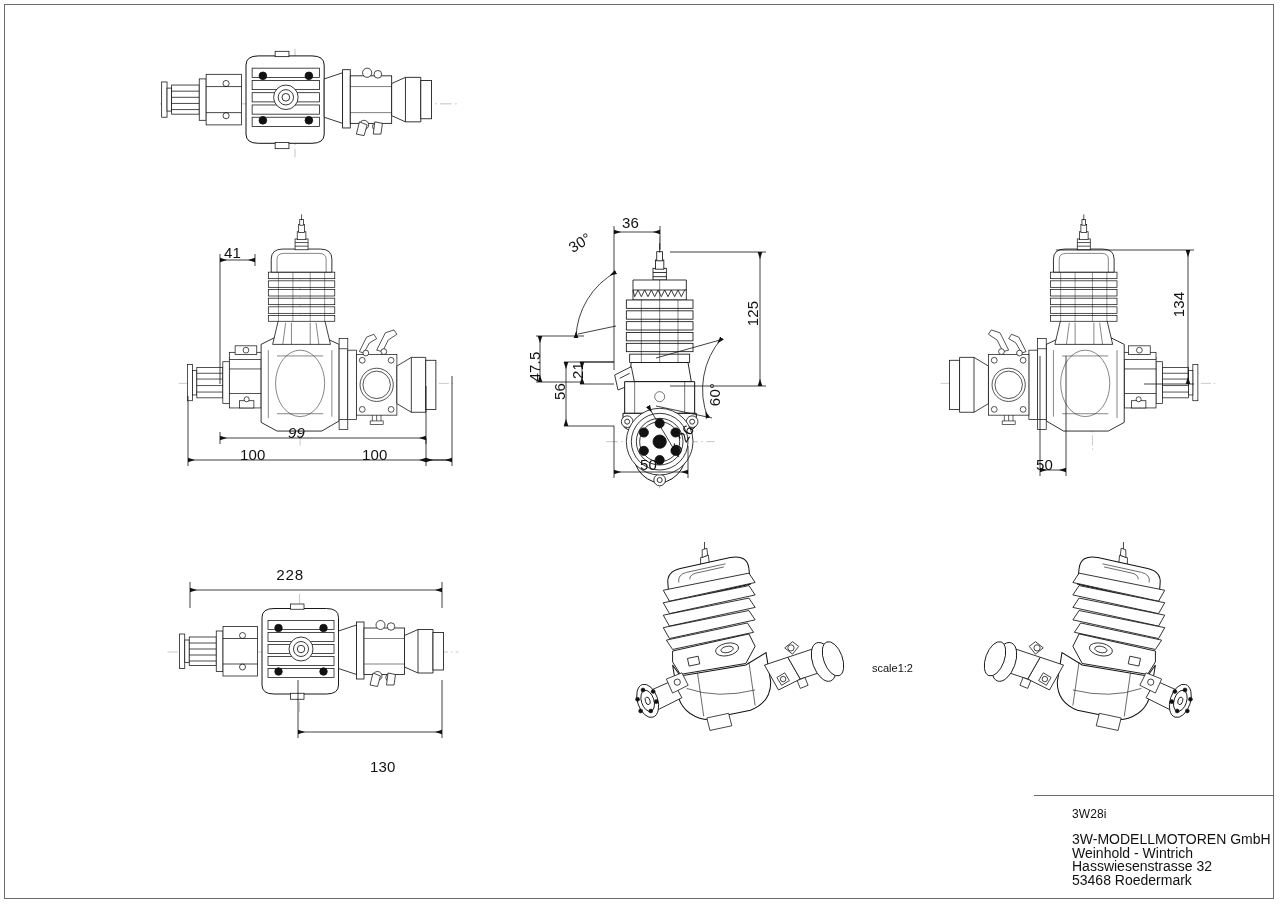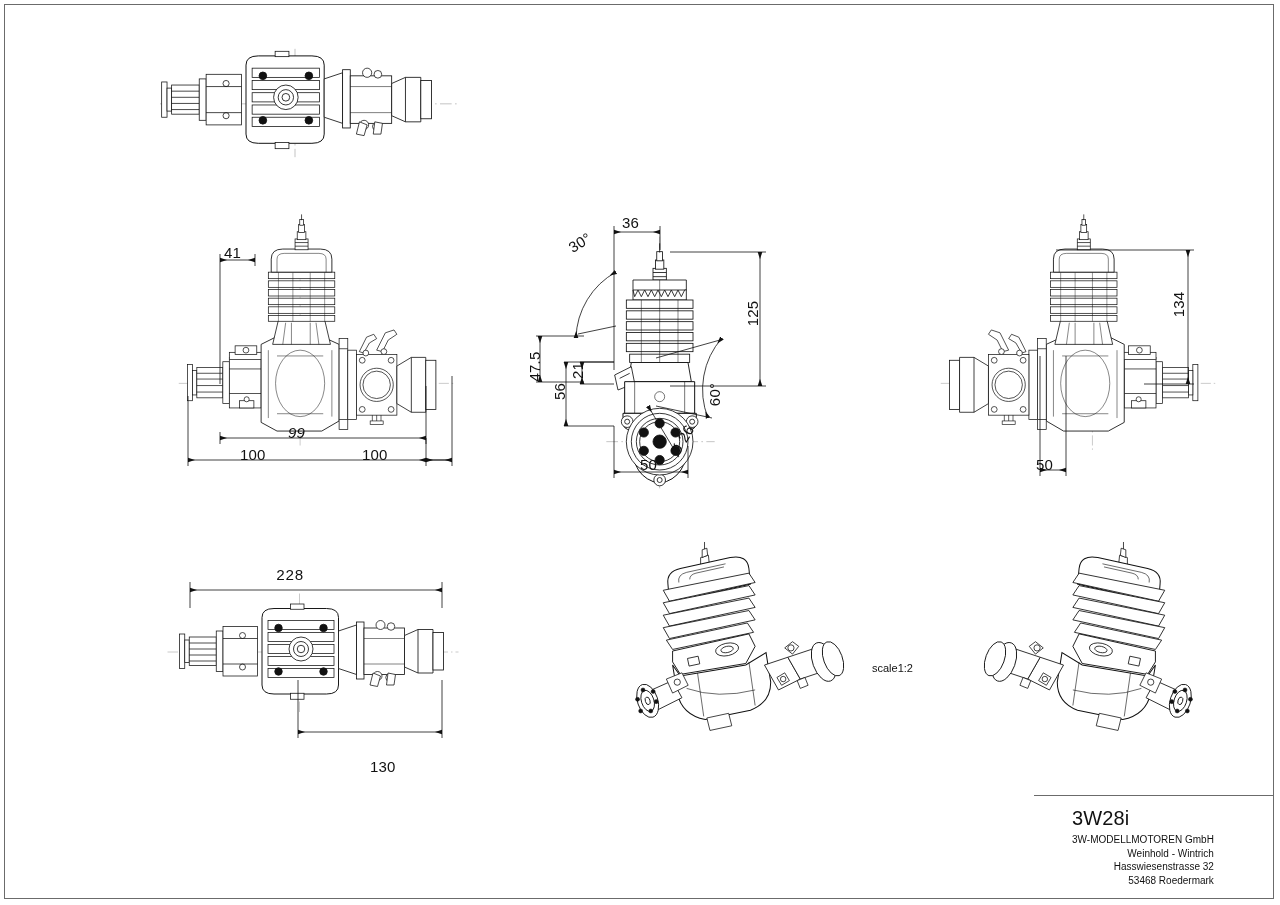--- a/index.html
+++ b/index.html
@@ -63,32 +63,31 @@
     position: absolute;
     left: 0; top: 0;
     width: 240px;
     height: 0;
     border-top: 1px solid #6b6b6b;
   }
   #tb-model {
     position: absolute;
     left: 38px;
     top: 12px;
-    font-size: 20px;
+    font-size: 12px;
     color: #111;
     letter-spacing: .1px;
   }
   #tb-company {
     position: absolute;
     left: 38px;
     top: 38px;
-    font-size: 10px;
+    font-size: 14px;
     line-height: 13.6px;
     color: #111;
-    text-align: right;
   }
   #tb-company div { white-space: nowrap; }
   #scale-note {
     position: absolute;
     left: 872px;
     top: 662px;
     font-size: 11px;
     color: #111;
   }
 </style>

